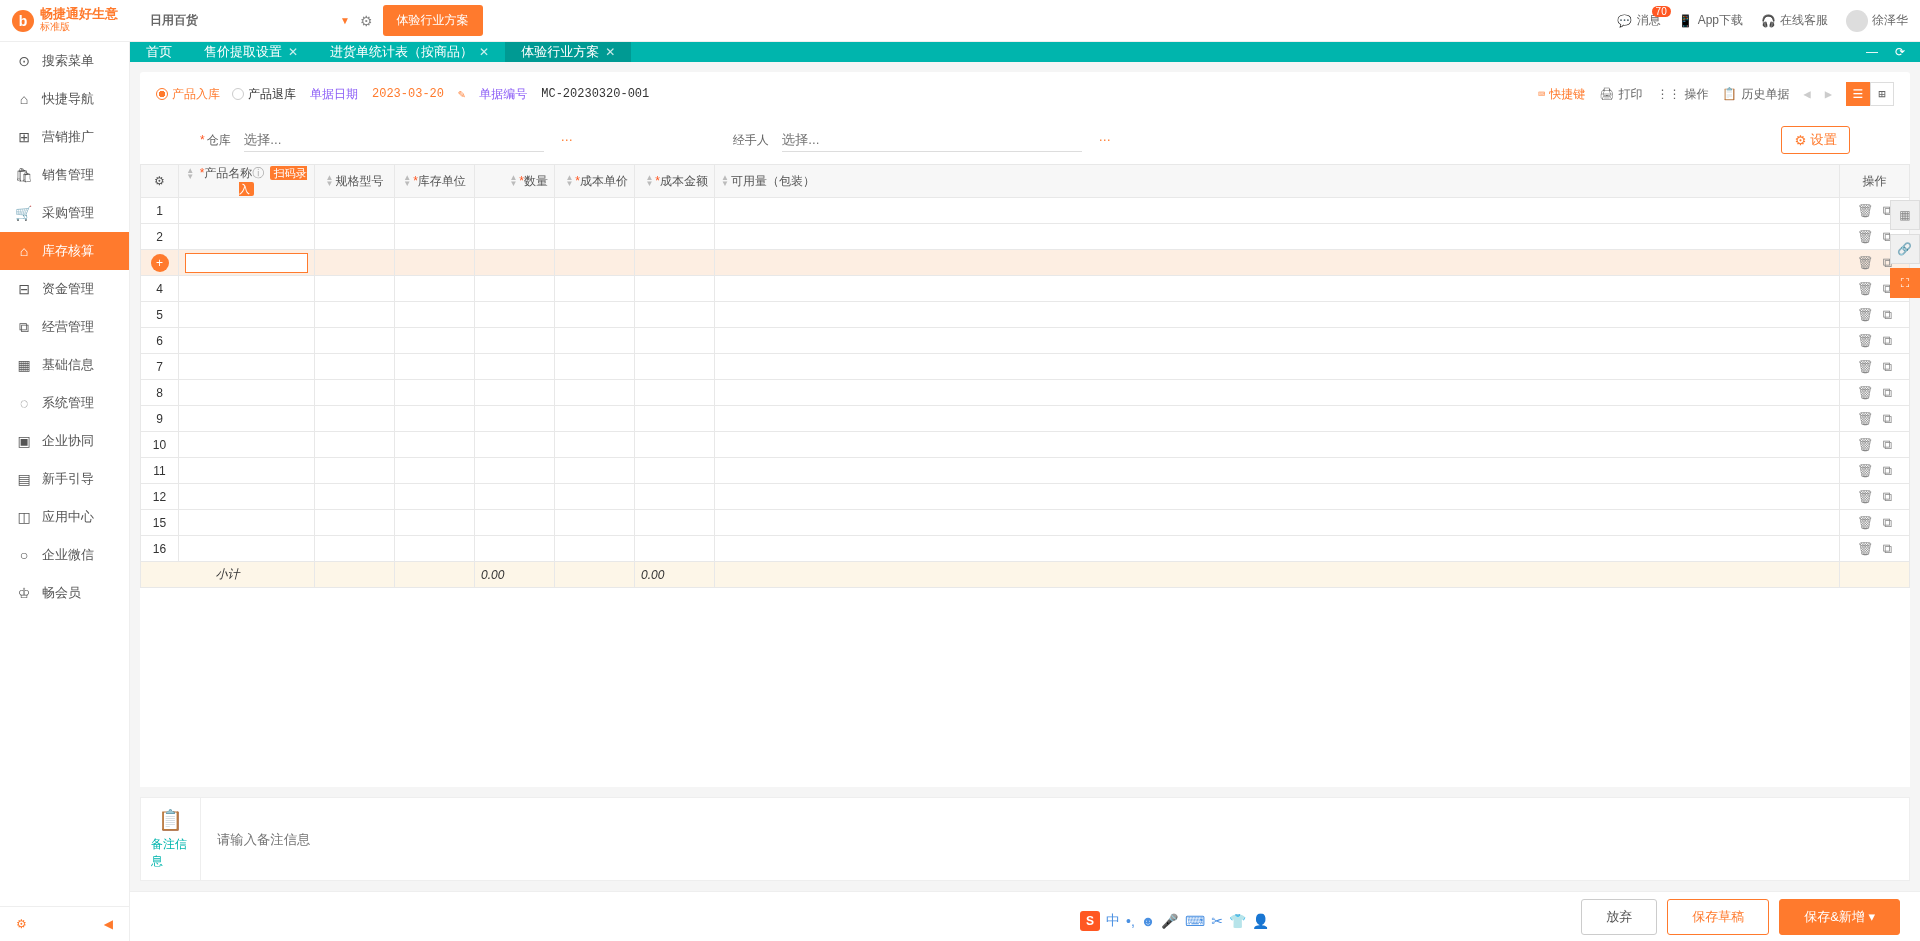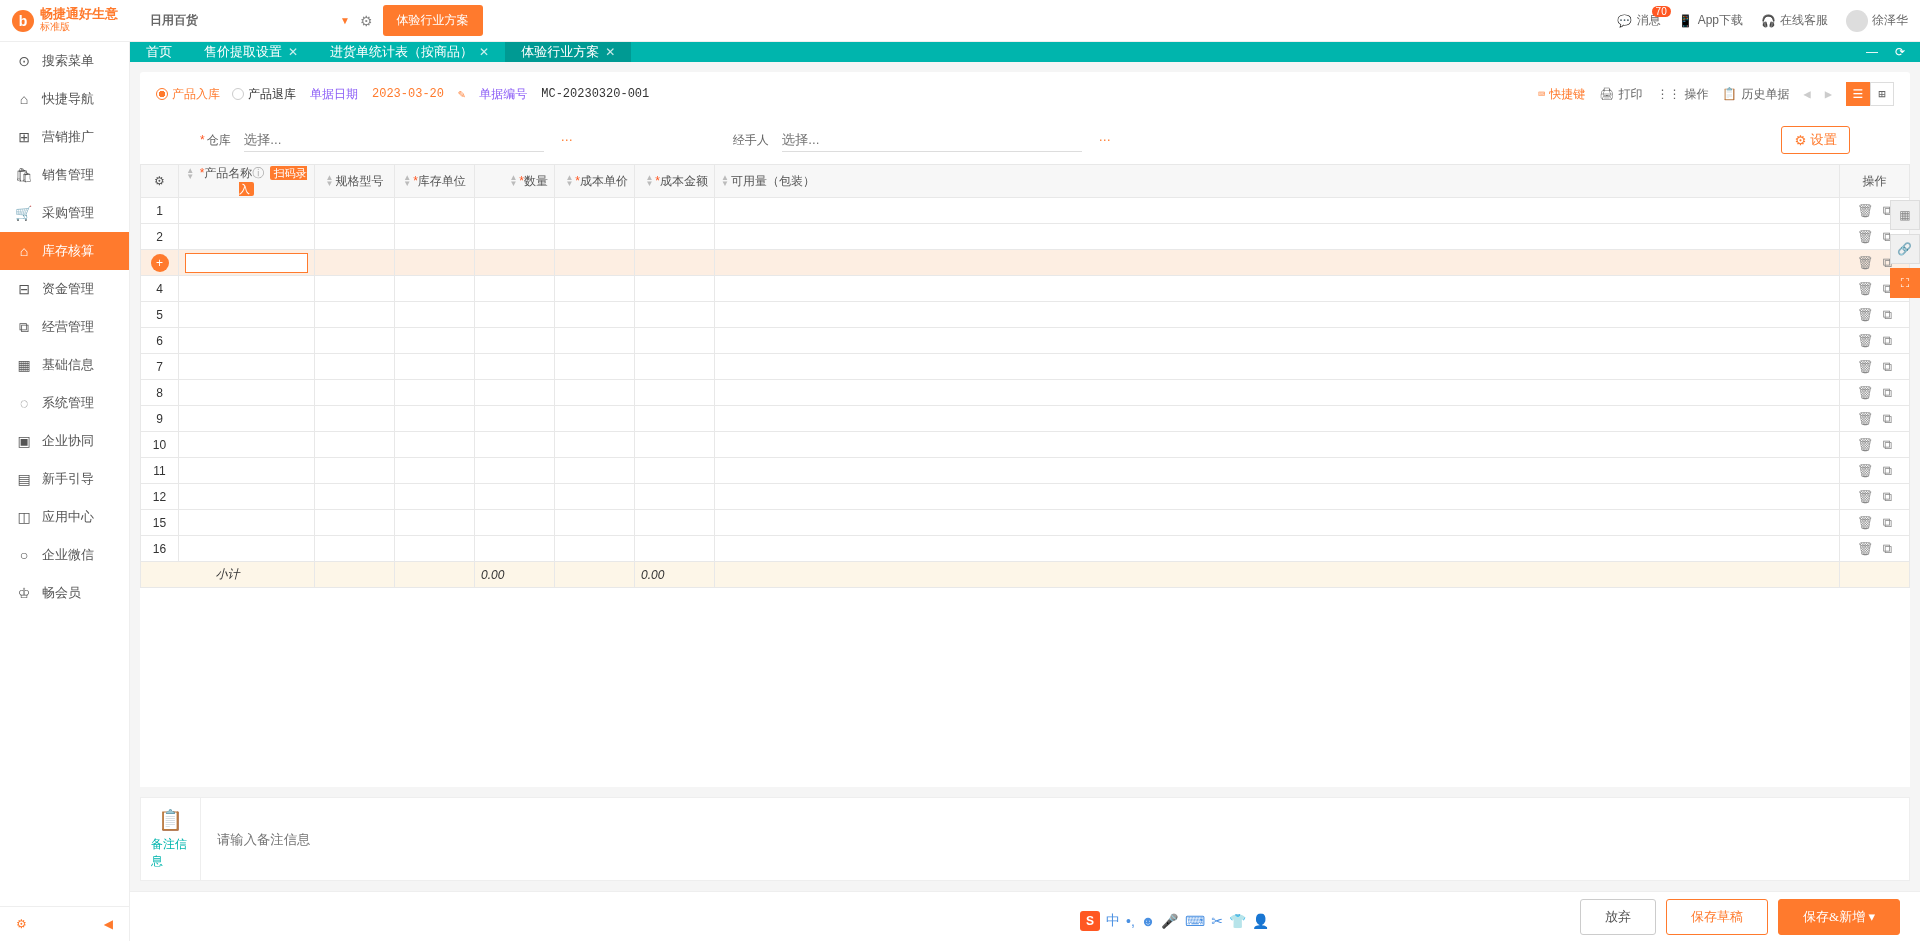--- a/index.html
+++ b/index.html
@@ -92,21 +92,21 @@
 .name-input { width: 100%; height: 20px; border: 1px solid #ff7a2d; outline: none; background: #fff; }
 
 
 .remarks { background: #fff; margin: 10px; display: flex; border: 1px solid #eee; }
 .remarks-label { width: 60px; display: flex; flex-direction: column; align-items: center; justify-content: center; padding: 10px; color: #00b5ad; gap: 4px; border-right: 1px solid #eee; }
 .remarks-icon { font-size: 20px; }
 .remarks-input { flex: 1; border: none; padding: 16px; color: #999; outline: none; resize: none; }
 
 
 .footer { background: #fff; border-top: 1px solid #eee; height: 50px; display: flex; align-items: center; justify-content: flex-end; padding: 0 20px; gap: 10px; }
-.btn { padding: 8px 24px; border-radius: 3px; cursor: pointer; font-size: 13px; font-family: Liberation Serif, serif; }
+.btn { padding: 8px 24px; border-radius: 3px; cursor: pointer; font-size: 13px; }
 .btn-default { background: #fff; border: 1px solid #ccc; color: #555; }
 .btn-outline { background: #fff; border: 1px solid #ff7a2d; color: #ff7a2d; }
 .btn-primary { background: #ff7a2d; border: 1px solid #ff7a2d; color: #fff; }
 .ime-bar { position: absolute; bottom: 10px; left: 1080px; display: flex; align-items: center; gap: 6px; }
 .ime-icon { width: 20px; height: 20px; background: #ff5722; color: #fff; border-radius: 3px; display: flex; align-items: center; justify-content: center; font-weight: bold; }
 .ime-item { color: #4a90e2; font-size: 14px; }
 
 
 .right-rail { position: absolute; right: 0; top: 200px; width: 30px; display: flex; flex-direction: column; gap: 4px; }
 .rail-btn { width: 30px; height: 30px; background: #f0f0f0; border: 1px solid #ddd; display: flex; align-items: center; justify-content: center; cursor: pointer; color: #888; }

